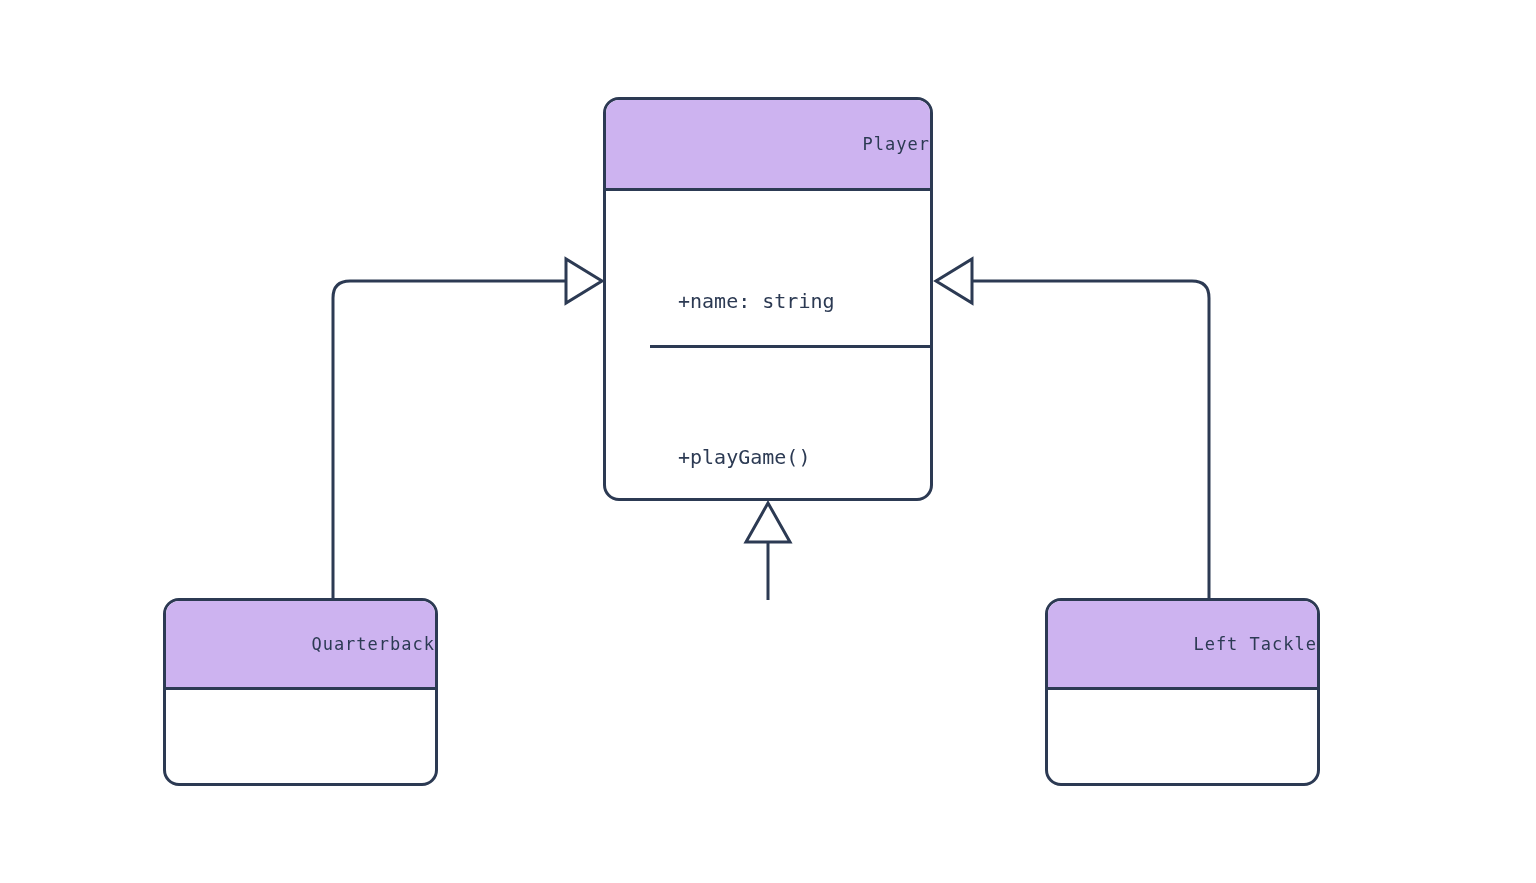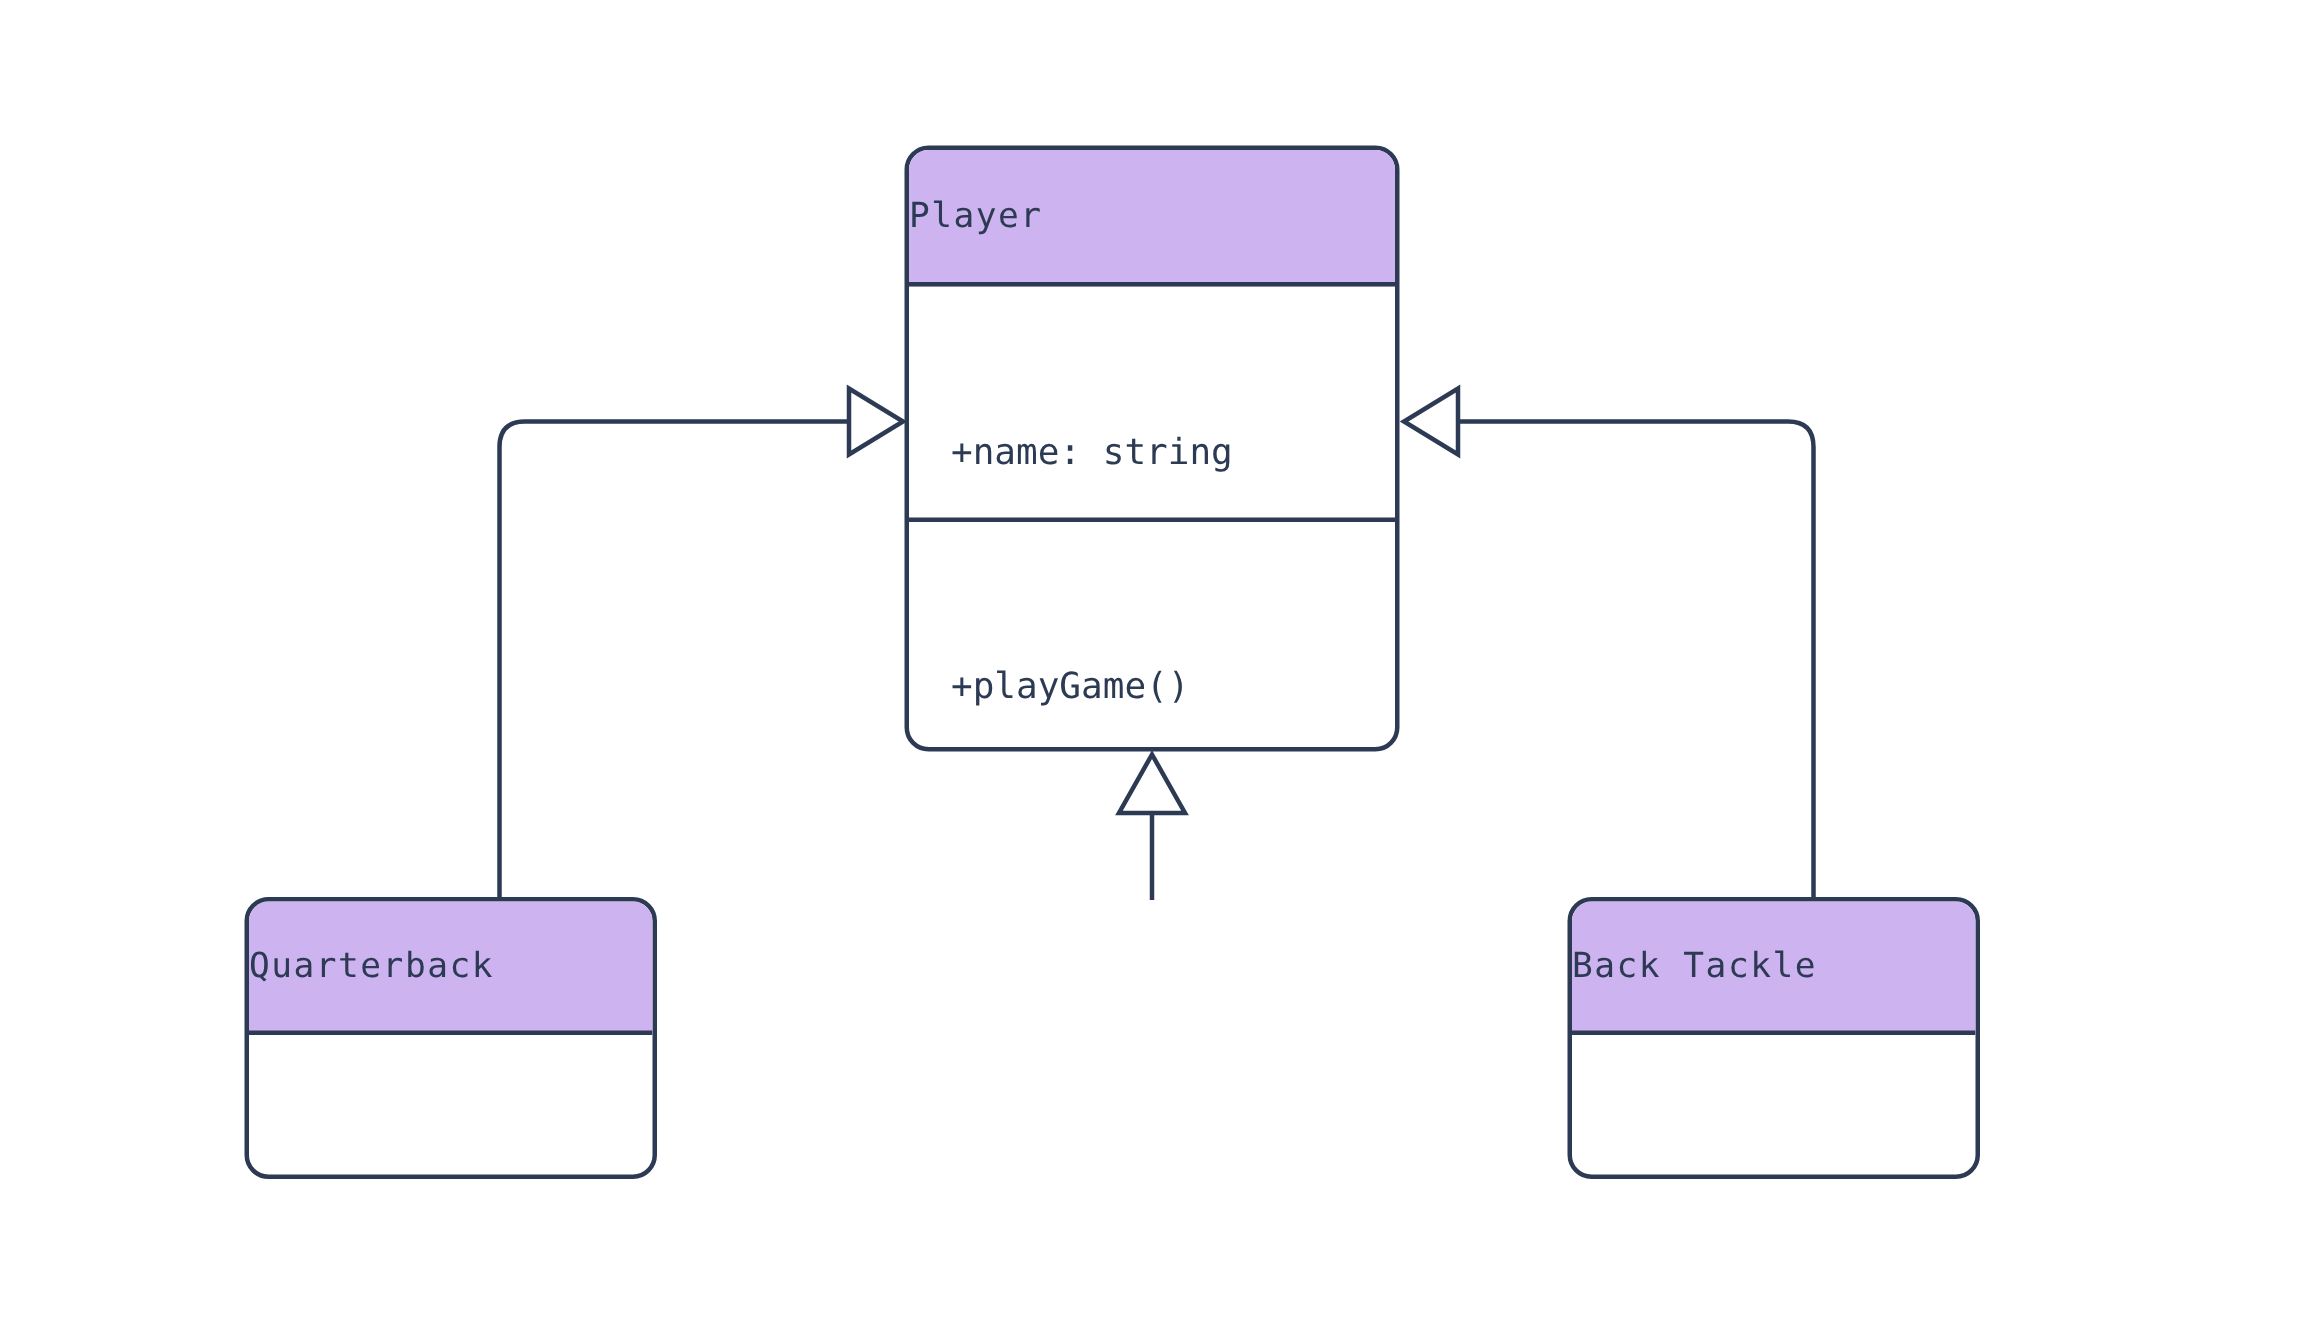--- a/index.html
+++ b/index.html
@@ -41,29 +41,30 @@
     border:3px solid var(--stroke);
     border-radius:16px;
     box-sizing:border-box;
     overflow:hidden;
   }
   .uml-class .header{
     background:var(--header-fill);
     border-bottom:3px solid var(--stroke);
     display:flex;
     align-items:center;
-    justify-content:flex-start;
-    font-size:23px;
+    justify-content:flex-end;
+    font-size:17px;
     letter-spacing:1px;
   }
   .uml-class .section{
     padding:30px 28px;
-    font-size:24px;
+    font-size:20px;
     line-height:31px;
     white-space:pre;
+    margin-left:44px;
   }
   .uml-class .section.attrs{
     border-bottom:3px solid var(--stroke);
   }
   
   .player{left:603px;top:97px;width:330px;height:404px;}
   .player .header{height:88px;}
   .player .section.attrs{height:157px;box-sizing:border-box;padding-top:33px;}
   .player .section.methods{padding-top:32px;}
   
@@ -112,18 +113,18 @@
   <div class="uml-class subclass quarterback">
     <div class="header">
       <span>Quarterback</span>
     </div>
     <div class="section body"></div>
   </div>
 
 
   <div class="uml-class subclass left-tackle">
     <div class="header">
-      <span>Back Tackle</span>
+      <span>Left Tackle</span>
     </div>
     <div class="section body"></div>
   </div>
 
 </div>
 
 </body></html>

